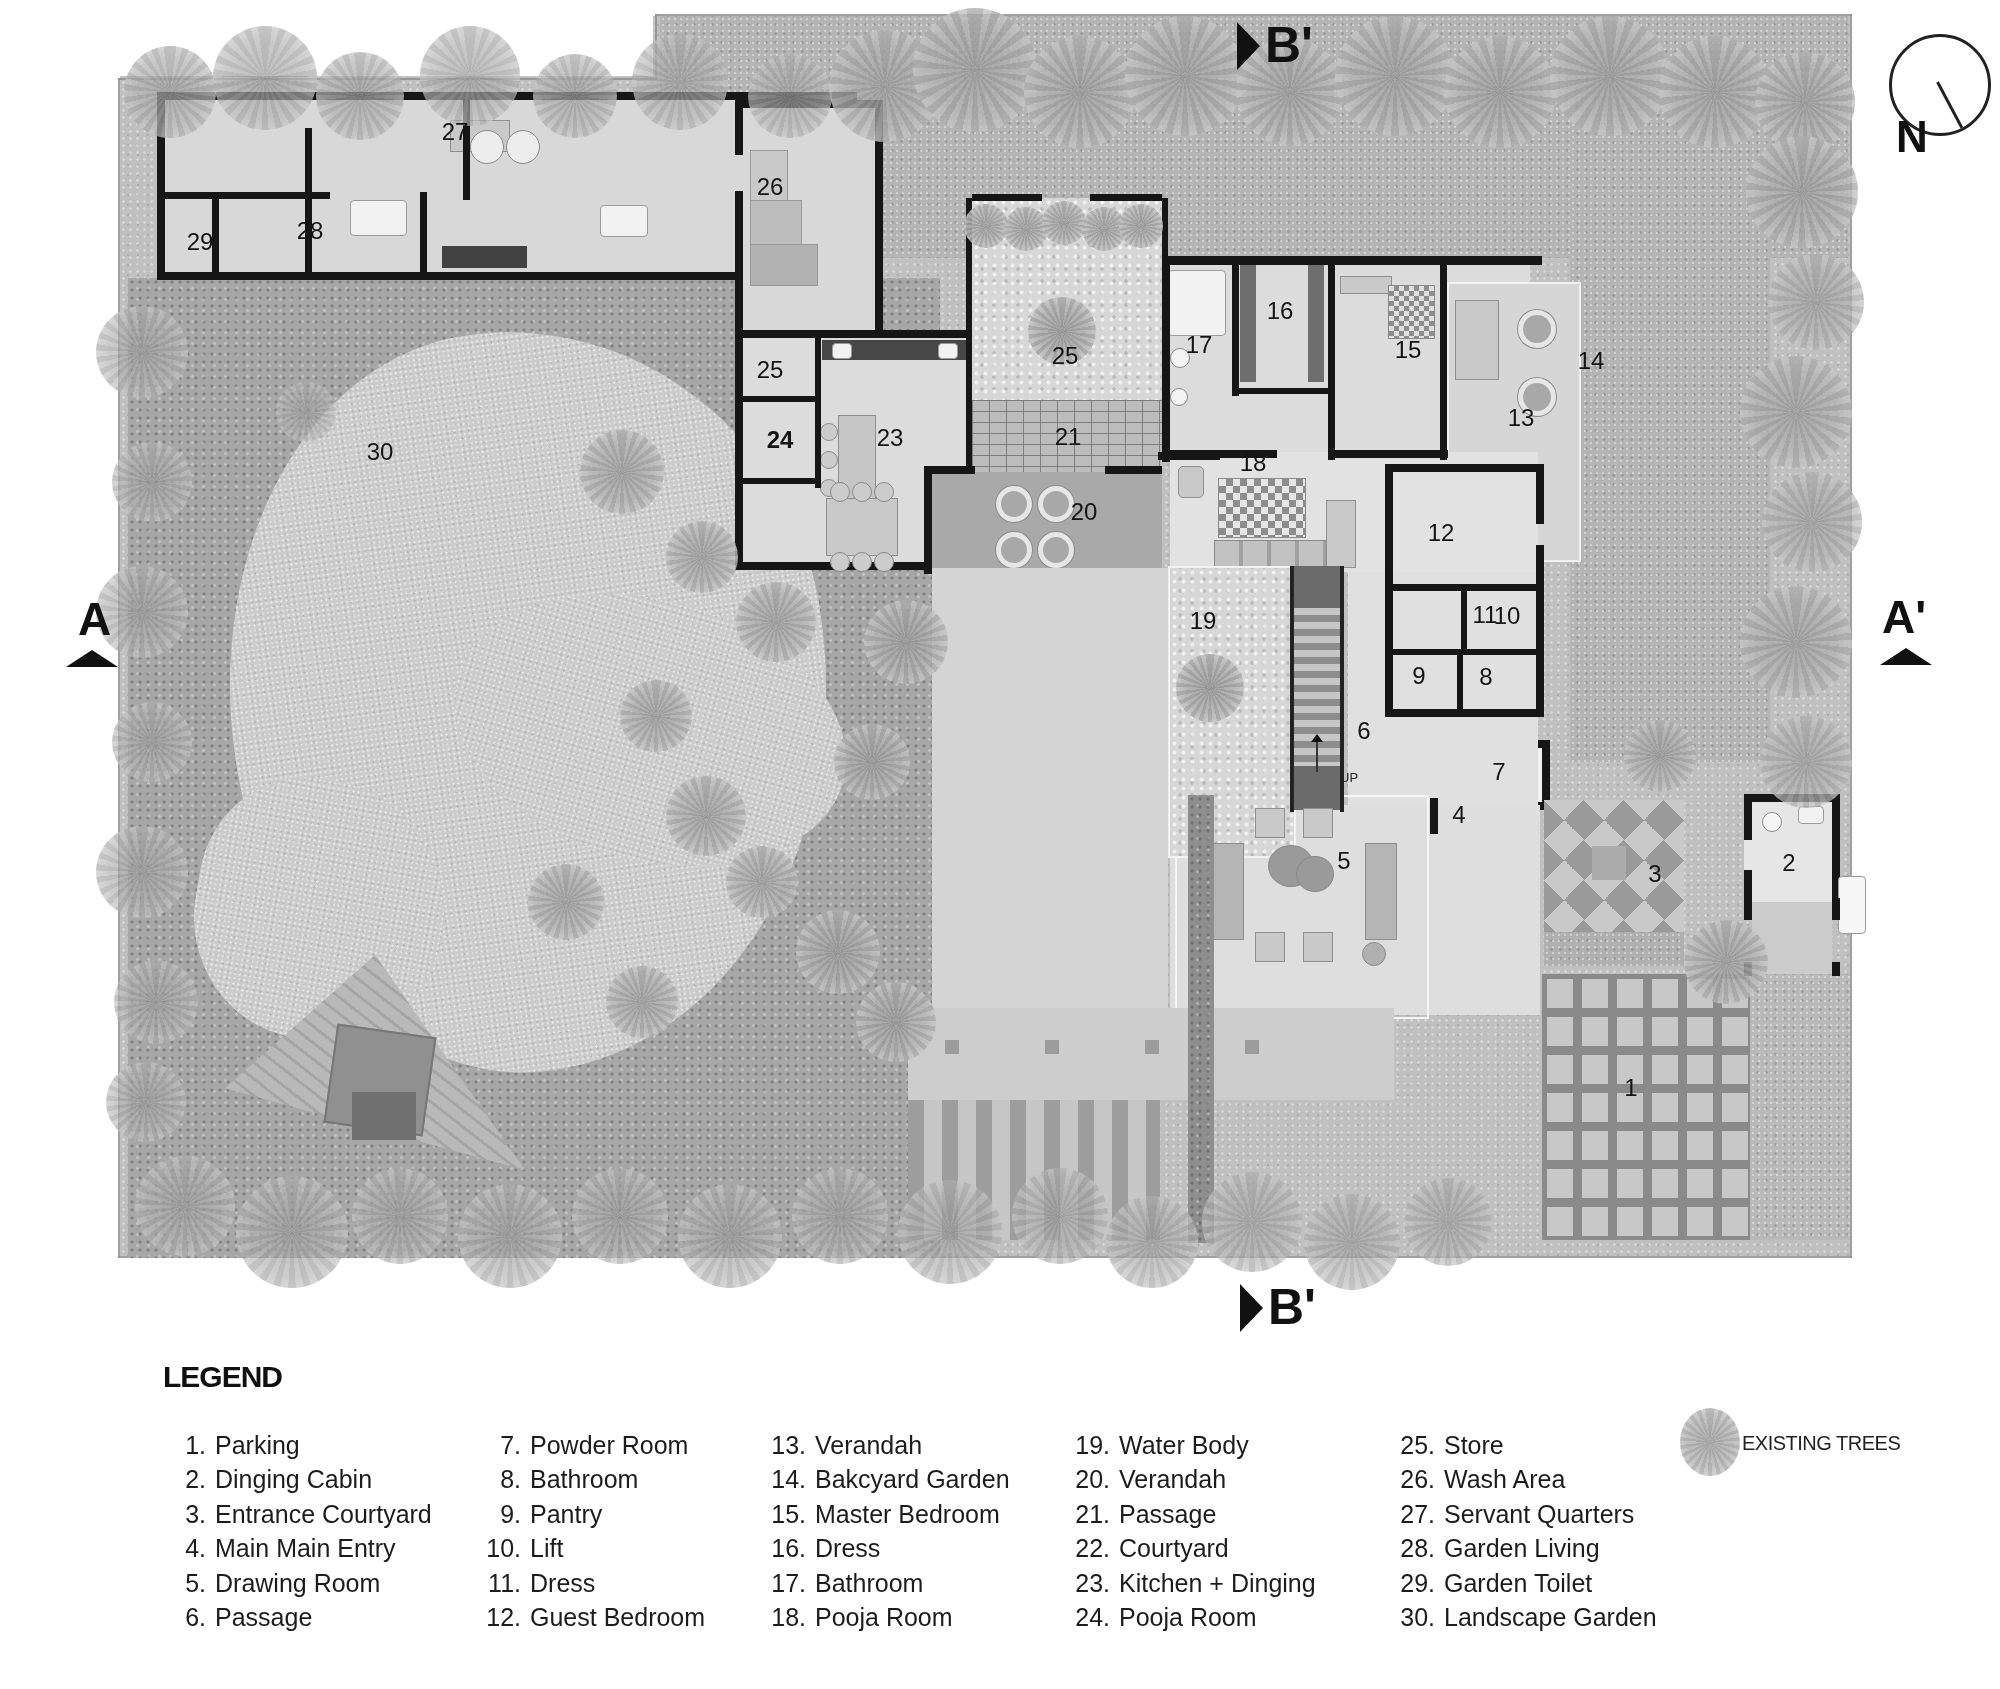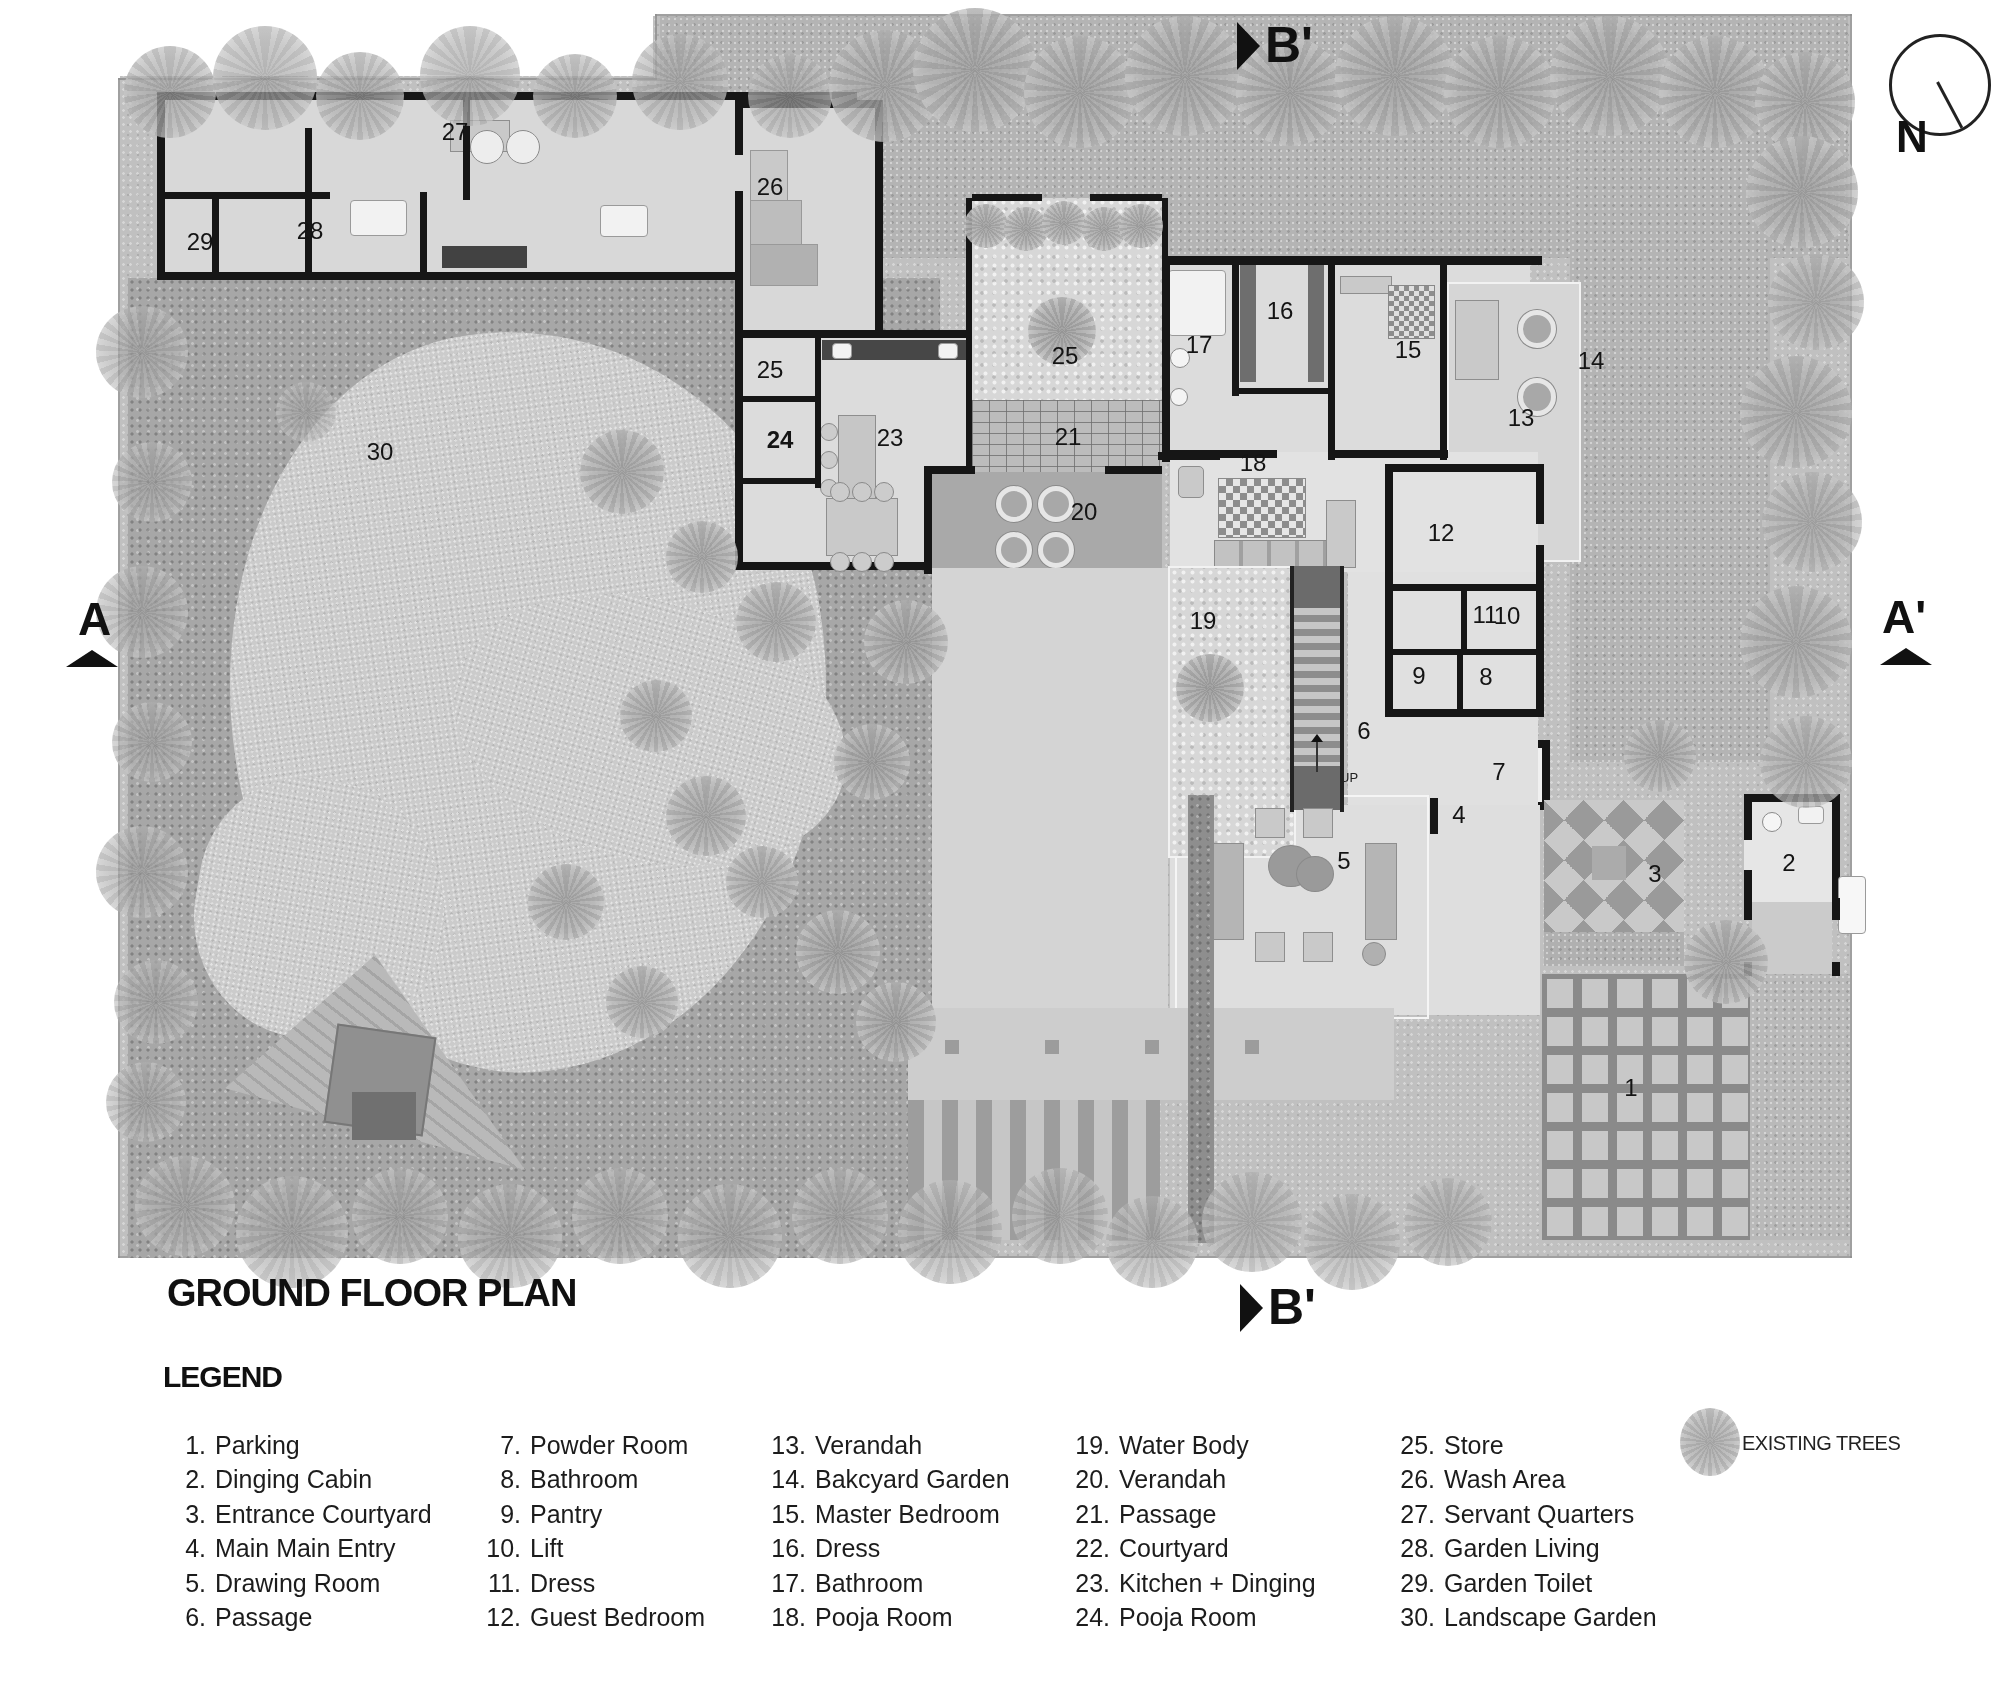--- a/index.html
+++ b/index.html
@@ -366,21 +366,20 @@
     <div class="tri-right" style="left:1237px;top:22px;"></div>
     <span class="marker" style="left:1265px;top:16px;font-size:50px;">B'</span>
     <div class="tri-right" style="left:1240px;top:1284px;"></div>
     <span class="marker" style="left:1268px;top:1278px;font-size:50px;">B'</span>
 
     <div class="abs" style="left:1889px;top:34px;width:96px;height:96px;border:3px solid #222;border-radius:50%;"></div>
     <div class="abs" style="left:1936px;top:82px;width:3px;height:52px;background:#222;transform-origin:top center;transform:rotate(-28deg);"></div>
     <span class="marker" style="left:1896px;top:112px;font-size:44px;">N</span>
   </div>
 
-  <div class="title">GROUND FLOOR PLAN</div>
   <div class="legend-head">LEGEND</div>
   <div>
       <div class="lcol" style="left: 172px;">
         <div class="lrow">
           <span class="lnum" style="width: 34px;">1.</span>
           <span>Parking</span>
         </div>
         <div class="lrow">
           <span class="lnum" style="width: 34px;">2.</span>
           <span>Dinging Cabin</span>

